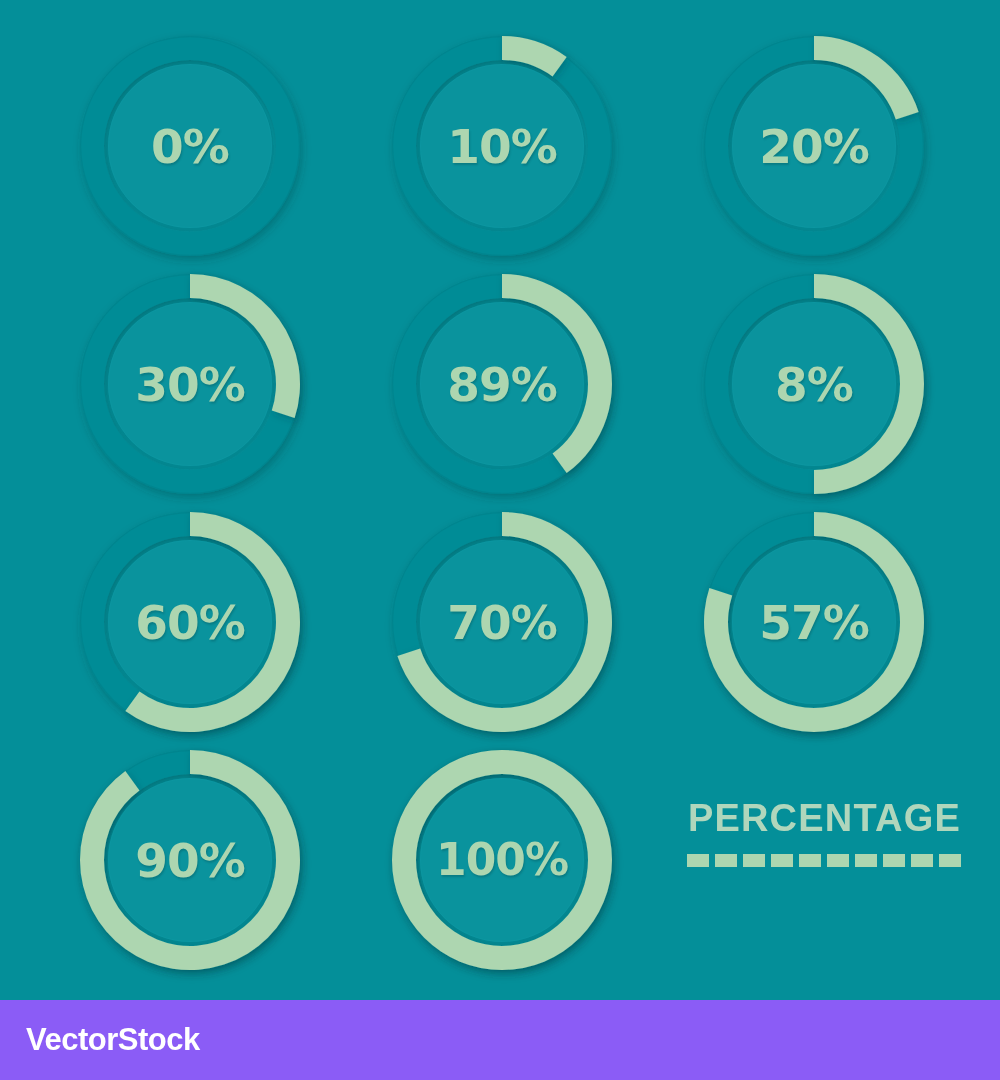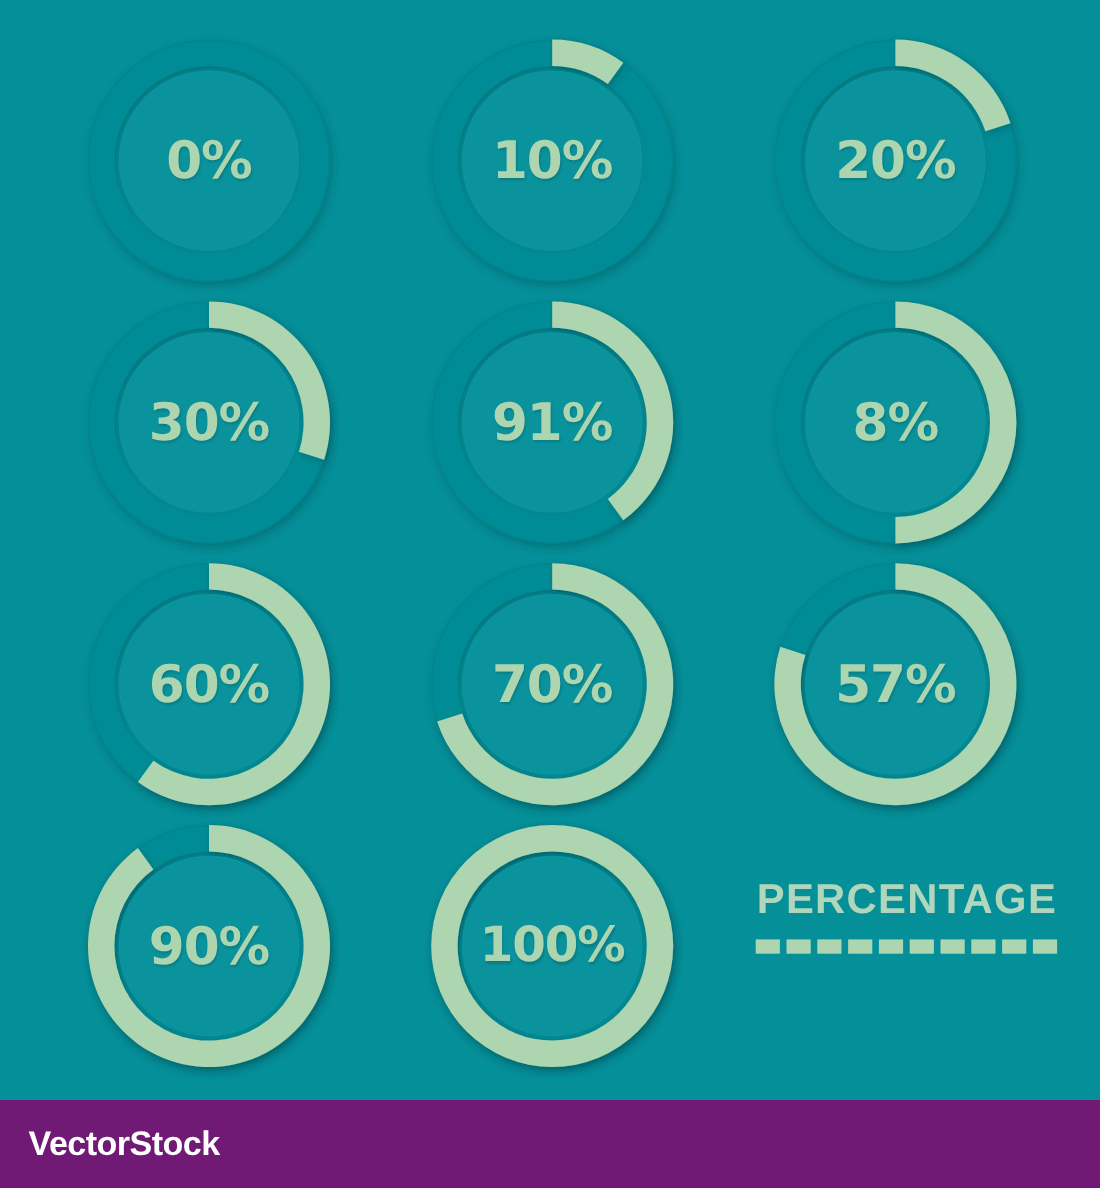--- a/index.html
+++ b/index.html
@@ -107,21 +107,21 @@
     background: #ADD6B0;
   }
 
   
   #footer {
     position: absolute;
     left: 0;
     top: 1000px;
     width: 1000px;
     height: 80px;
-    background: #701a75;
+    background: #8b5cf6;
     display: flex;
     align-items: center;
     justify-content: space-between;
     box-sizing: border-box;
     padding: 0 26px;
   }
   #brand {
     color: #FFFFFF;
     font-family: "Liberation Sans", sans-serif;
     font-weight: bold;
@@ -247,21 +247,21 @@
               <path d="M 116 6 A 110 110 0 0 1 116 226 L 116 202 A 86 86 0 0 0 116 30 Z M 116 226 A 110 110 0 0 1 115.99999999999999 6 L 115.99999999999999 30 A 86 86 0 0 0 116 202 Z" fill="#068C96" fill-rule="evenodd"></path>
             </g>
             <circle cx="116" cy="116" r="109.4" fill="none" stroke="#037C86" stroke-opacity="0.45" stroke-width="1.2"></circle>
             <g filter="url(#sh24)">
               <path d="M 116 6 A 110 110 0 0 1 180.65637775217203 204.99186938124421 L 166.5495316971527 185.57546151624547 A 86 86 0 0 0 116 30 Z" fill="#ADD6B0"></path>
             </g>
             <circle cx="116" cy="117.5" r="83.5" fill="#03838D" fill-opacity="0.55"></circle>
             <circle cx="116" cy="116" r="82" fill="#0A939D"></circle>
             <circle cx="116" cy="116" r="81.5" fill="none" stroke="#0F9AA4" stroke-opacity="0.45" stroke-width="1"></circle>
           </svg>
-          <div class="gauge-label">91%</div>
+          <div class="gauge-label">89%</div>
         </div>
         <div class="gauge" style="left: 698px; top: 268px;">
           <svg viewBox="0 0 232 232">
             <defs>
               <filter id="sh5" x="-40%" y="-40%" width="180%" height="180%">
                 <feDropShadow dx="2" dy="4" stdDeviation="4" flood-color="#00343A" flood-opacity="0.30"></feDropShadow>
               </filter>
               <filter id="sh25" x="-40%" y="-40%" width="180%" height="180%">
                 <feDropShadow dx="2" dy="3" stdDeviation="3.5" flood-color="#00343A" flood-opacity="0.26"></feDropShadow>
               </filter>

